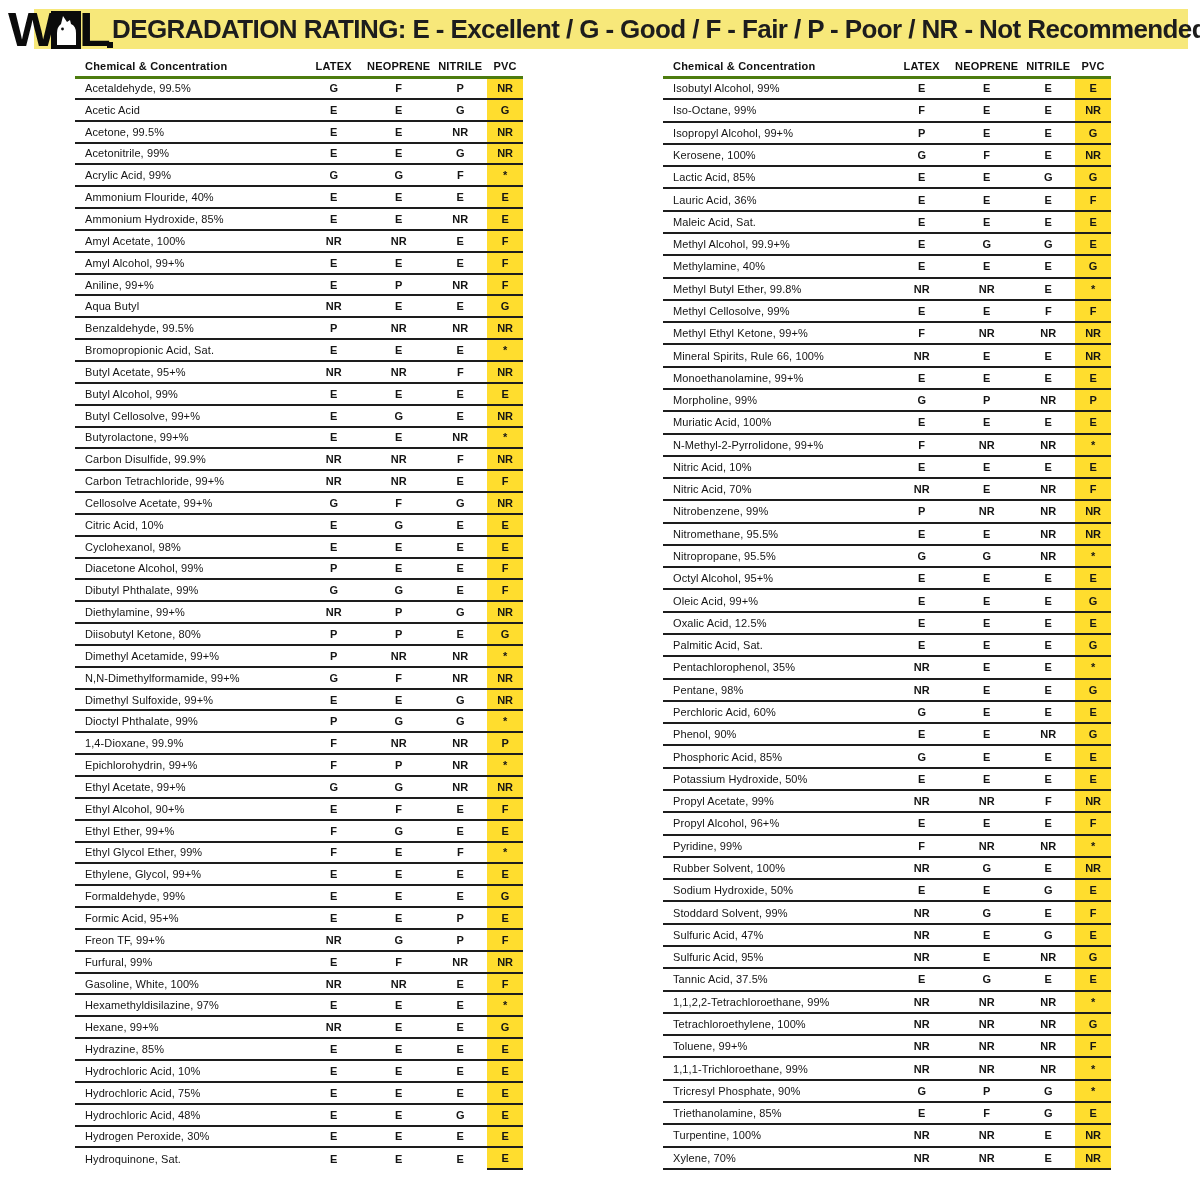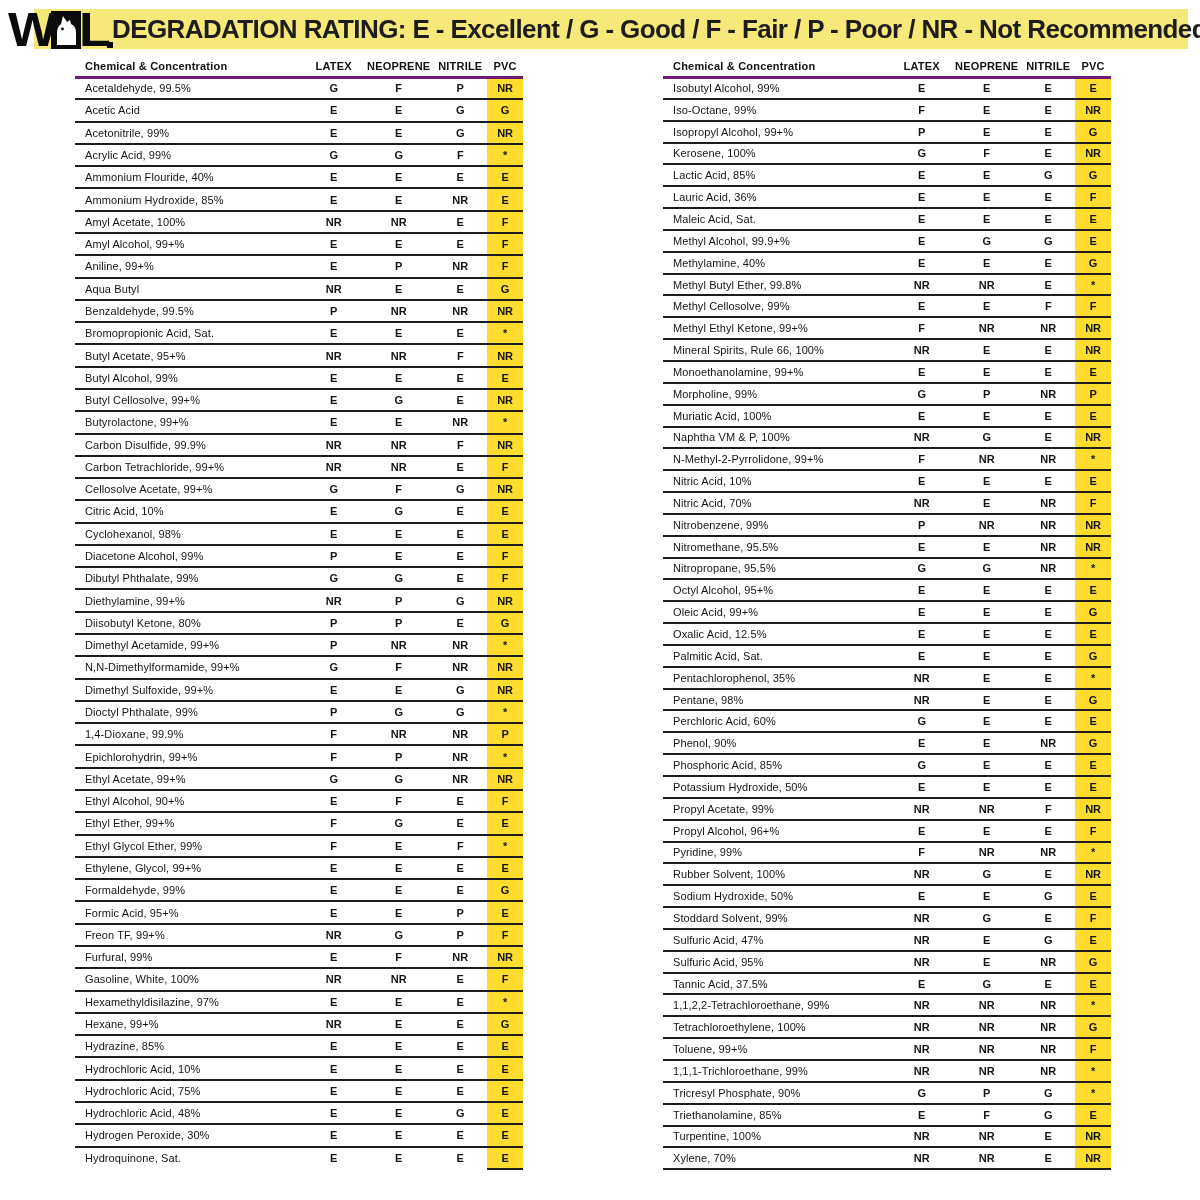--- a/index.html
+++ b/index.html
@@ -80,21 +80,21 @@
   table.rating col.c-neo{width:15.5%;}
   table.rating col.c-nit{width:12%;}
   table.rating col.c-pvc{width:8%;}
 
   table.rating th{
     font-size:11px;
     font-weight:700;
     color:#111;
     text-align:center;
     height:21px;
-    border-bottom:3px solid #701a75;
+    border-bottom:3px solid #4d7c0f;
     letter-spacing:0.2px;
     white-space:nowrap;
   }
   table.rating th:first-child{text-align:left;padding-left:10px;}
 
   table.rating td{
     font-size:11px;
     height:21.85px;
     text-align:center;
     font-weight:700;
@@ -163,20 +163,27 @@
           <td>NR</td>
         </tr>
         <tr>
           <td>Acetic Acid</td>
           <td>E</td>
           <td>E</td>
           <td>G</td>
           <td>G</td>
         </tr>
         <tr>
+          <td>Acetone, 99.5%</td>
+          <td>E</td>
+          <td>E</td>
+          <td>NR</td>
+          <td>NR</td>
+        </tr>
+        <tr>
           <td>Acetonitrile, 99%</td>
           <td>E</td>
           <td>E</td>
           <td>G</td>
           <td>NR</td>
         </tr>
         <tr>
           <td>Acrylic Acid, 99%</td>
           <td>G</td>
           <td>G</td>
@@ -625,27 +632,20 @@
           <td>P</td>
         </tr>
         <tr>
           <td>Muriatic Acid, 100%</td>
           <td>E</td>
           <td>E</td>
           <td>E</td>
           <td>E</td>
         </tr>
         <tr>
-          <td>Naphtha VM &amp; P, 100%</td>
-          <td>NR</td>
-          <td>G</td>
-          <td>E</td>
-          <td>NR</td>
-        </tr>
-        <tr>
           <td>N-Methyl-2-Pyrrolidone, 99+%</td>
           <td>F</td>
           <td>NR</td>
           <td>NR</td>
           <td>*</td>
         </tr>
         <tr>
           <td>Nitric Acid, 10%</td>
           <td>E</td>
           <td>E</td>

